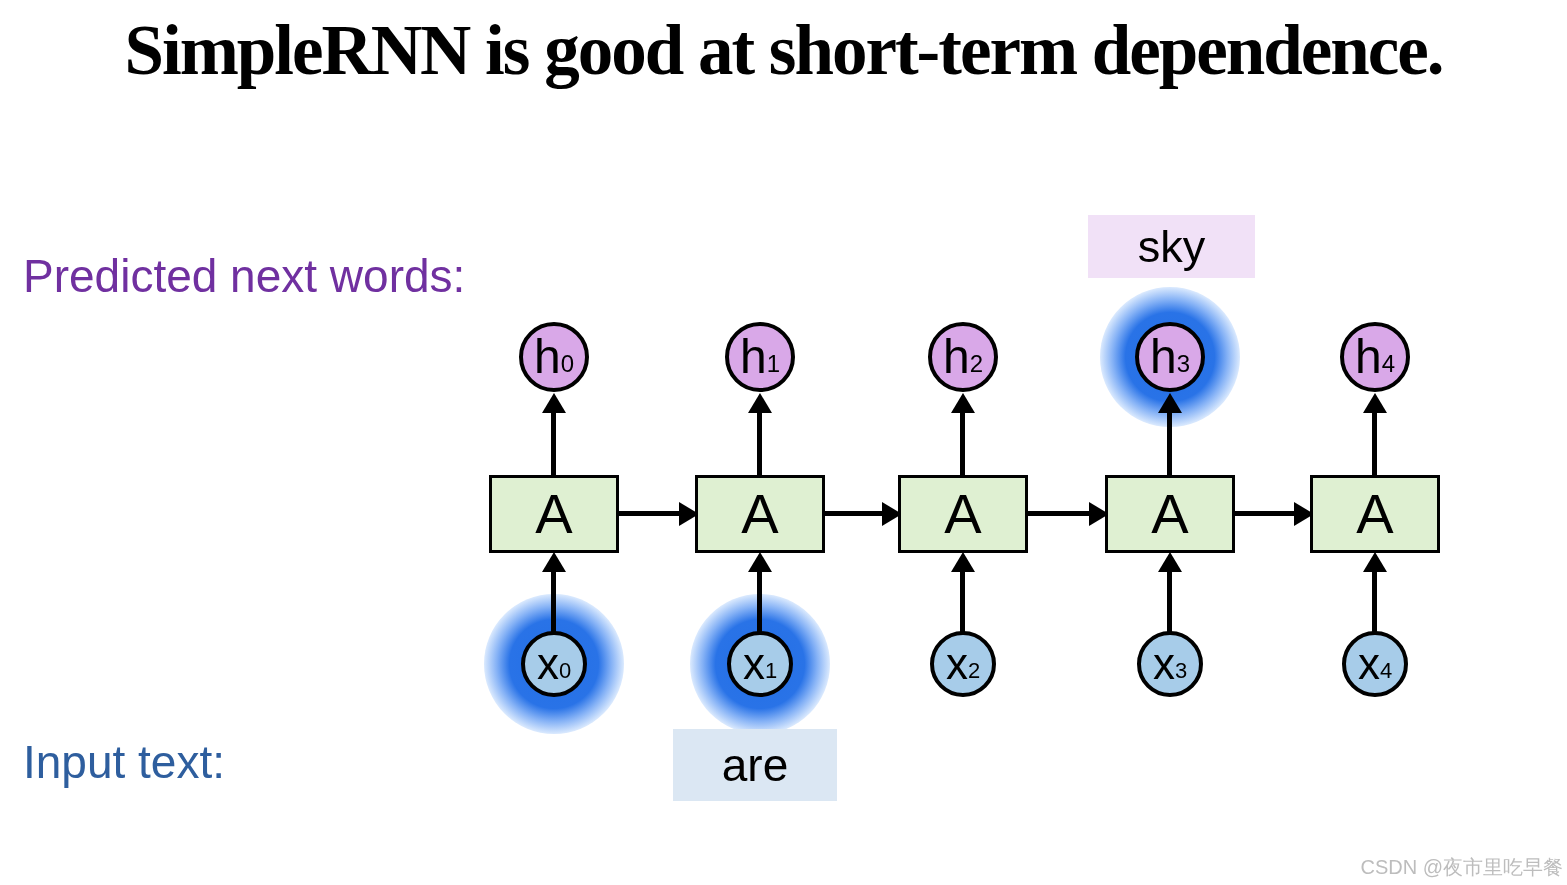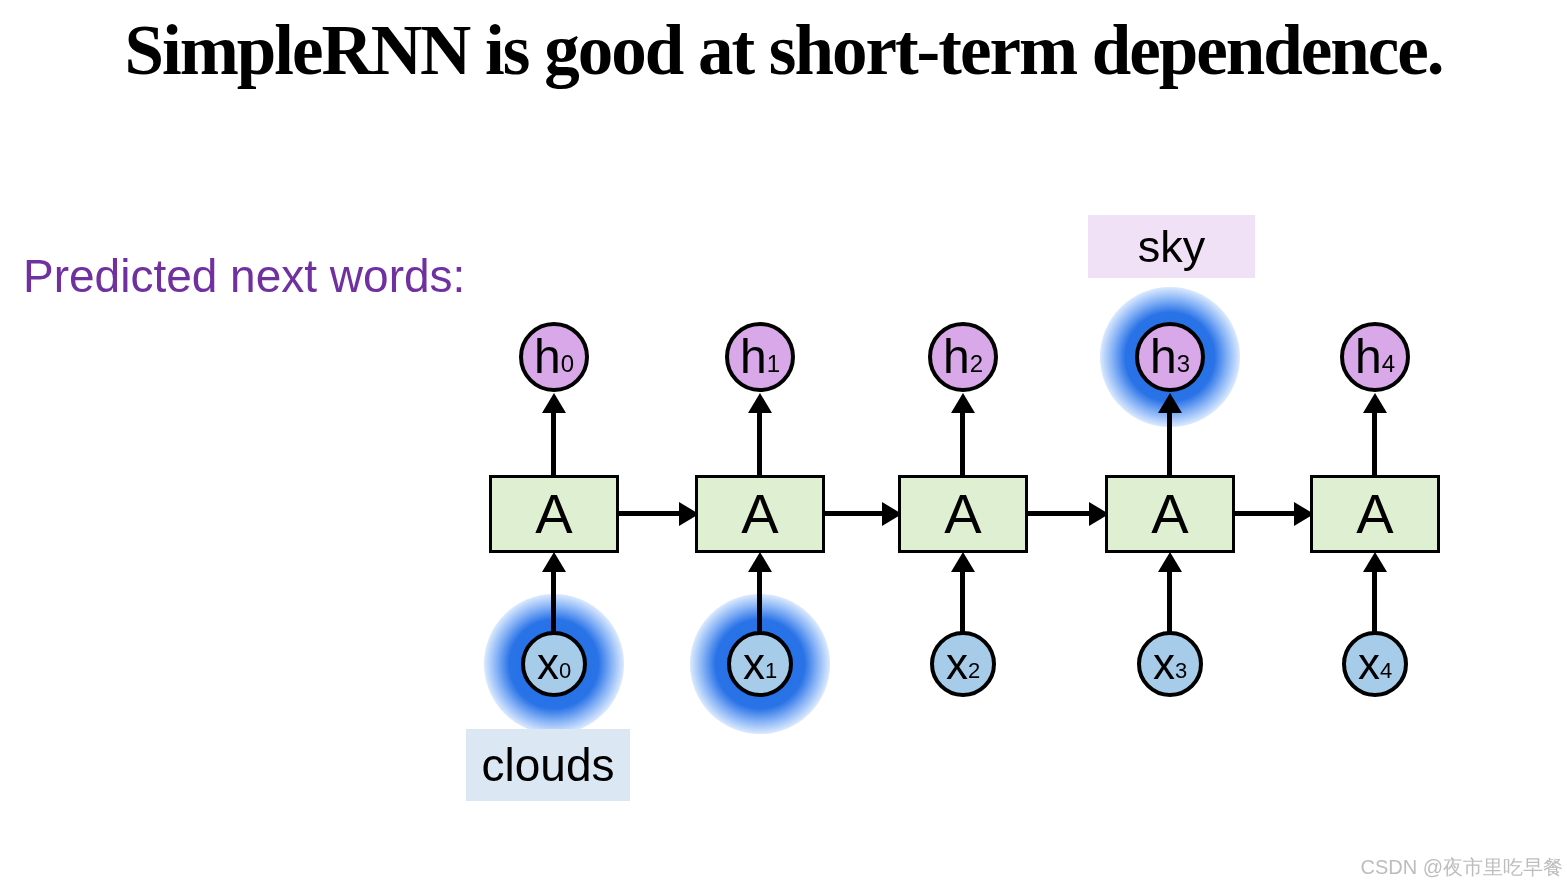--- a/index.html
+++ b/index.html
@@ -72,20 +72,21 @@
     color:#bdbdbd;white-space:nowrap;
   }
 </style>
 </head>
 <body>
 
 <div class="stage">
   <div class="title">SimpleRNN is good at short-term dependence.</div>
 
   <div class="side-label predicted-label">Predicted next words:</div>
+  <div class="side-label input-label">Input text:</div>
 
   <div class="sky-box">
     <span>sky</span>
   </div>
 
   <div id="diagram">
       <div class="glow" style="left: 484px; top: 594px;"></div>
       <div class="glow" style="left: 690px; top: 594px;"></div>
       <div class="glow" style="left: 1100px; top: 287px;"></div>
       <div class="ahead-up" style="left: 542px; top: 393px;"></div>
@@ -120,33 +121,33 @@
         <span>A</span>
       </div>
       <div class="node hidden-node" style="left: 519px; top: 322px;">
         <span class="nb">h</span>
         <span class="ns">0</span>
       </div>
       <div class="node input-node" style="left: 521px; top: 631px;">
         <span class="nb">x</span>
         <span class="ns">0</span>
       </div>
-      <div class="word-box" style="left: 466px;">
-        <span>clouds</span>
-      </div>
       <div class="cell" style="left: 695px;">
         <span>A</span>
       </div>
       <div class="node hidden-node" style="left: 725px; top: 322px;">
         <span class="nb">h</span>
         <span class="ns">1</span>
       </div>
       <div class="node input-node" style="left: 727px; top: 631px;">
         <span class="nb">x</span>
         <span class="ns">1</span>
+      </div>
+      <div class="word-box" style="left: 673px;">
+        <span>are</span>
       </div>
       <div class="cell" style="left: 898px;">
         <span>A</span>
       </div>
       <div class="node hidden-node" style="left: 928px; top: 322px;">
         <span class="nb">h</span>
         <span class="ns">2</span>
       </div>
       <div class="node input-node" style="left: 930px; top: 631px;">
         <span class="nb">x</span>

